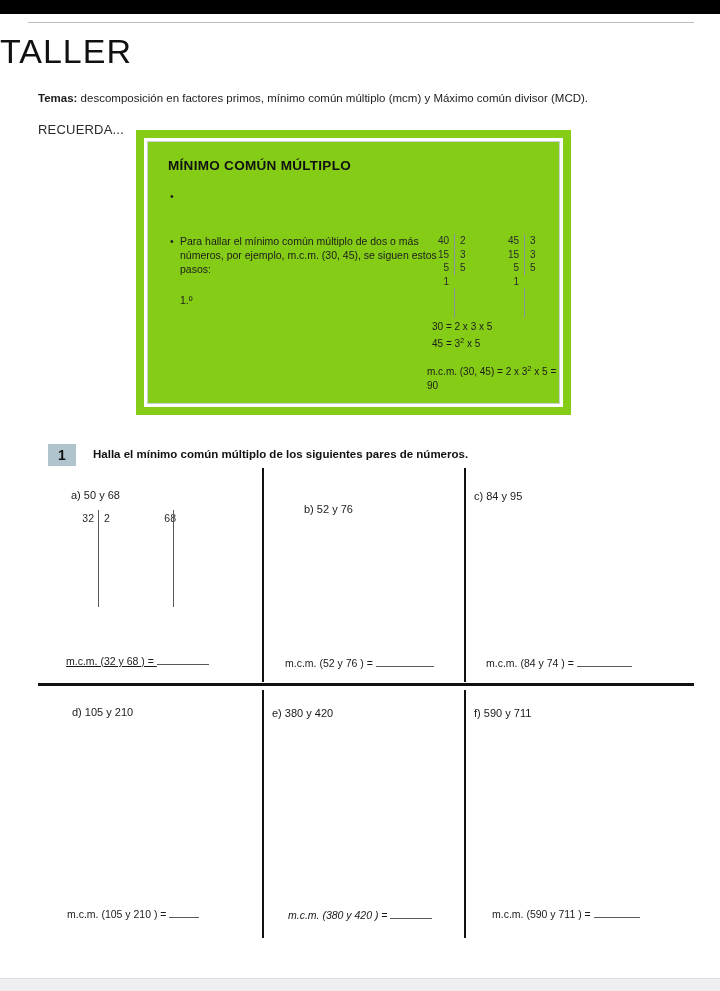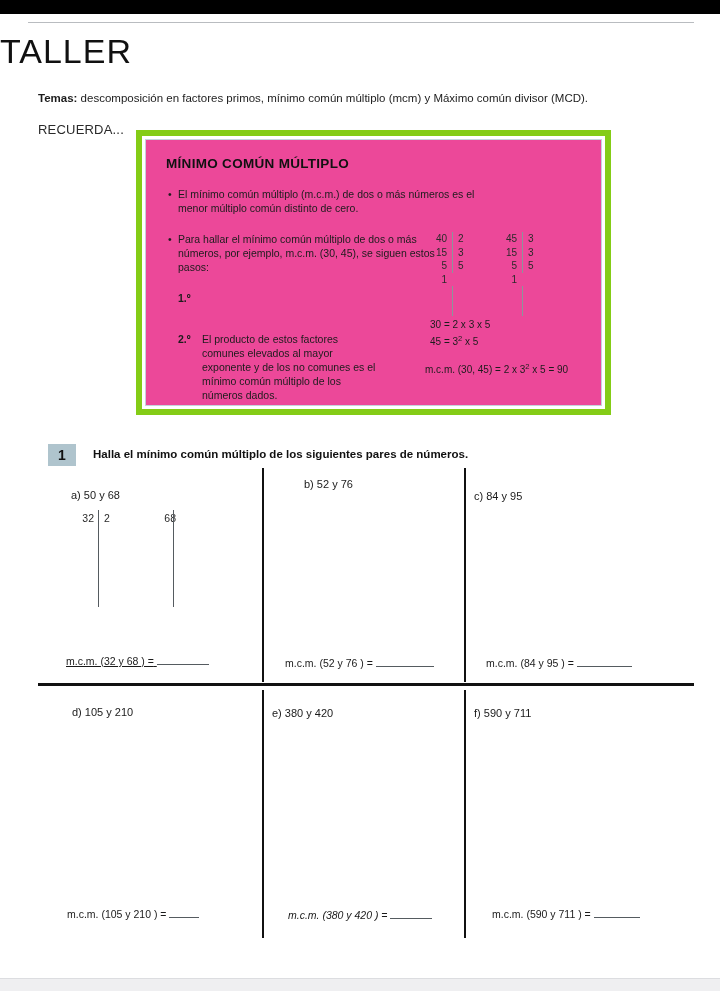--- a/index.html
+++ b/index.html
@@ -64,23 +64,23 @@
     left: 38px; top: 122px;
     font-size: 13px;
     color: #2a2a2a;
     letter-spacing: .2px;
   }
 
   
   .recall-box {
     position: absolute;
     left: 136px; top: 130px;
-    width: 475px; height: 285px;
-    background: #ec4899;
-    border: 6px solid #84cc16;
+    width: 435px; height: 285px;
+    background: #84cc16;
+    border: 8px solid #84cc16;
     box-sizing: border-box;
   }
   .recall-inner {
     position: absolute;
     left: 0; top: 0; right: 0; bottom: 0;
     border: 3px solid #ffffff;
     box-sizing: border-box;
   }
   .recall-inner2 {
     position: absolute;
@@ -112,21 +112,21 @@
   .b2 { left: 36px; top: 96px; width: 260px; }
 
   .step {
     position: absolute;
     font-size: 10.5px;
     line-height: 14px;
     color: #1c1c1c;
   }
   .step .num {
     position: absolute;
-    left: -24px; top: 0; font-weight: bold;
+    left: -24px; top: 0;
   }
   .s1 { left: 60px; top: 155px; width: 190px; }
   .s2 { left: 60px; top: 196px; width: 180px; }
 
   
   .ladder {
     position: absolute;
     font-size: 10px;
     line-height: 13.5px;
     color: #2a2a2a;
@@ -271,36 +271,31 @@
 
 <div class="recall-box">
   <div class="recall-inner">
     <div class="recall-inner2"></div>
   </div>
 
   <div class="recall-heading">MÍNIMO COMÚN MÚLTIPLO</div>
 
   <div class="bullet-row b1">
     <span class="dot">•</span>
-    <span>El mínimo común múltiplo (m.c.m.) de dos o más números es el menor múltiplo común distinto de cero.</span>
   </div>
 
   <div class="bullet-row b2">
     <span class="dot">•</span>
     <span>Para hallar el mínimo común múltiplo de dos o más números, por ejemplo, m.c.m. (30, 45), se siguen estos pasos:</span>
   </div>
 
   <div class="step s1">
     <span class="num">1.º</span>
   </div>
 
-  <div class="step s2">
-    <span class="num">2.º</span>
-    <span>El producto de estos factores comunes elevados al mayor exponente y de los no comunes es el mínimo común múltiplo de los números dados.</span>
-  </div>
 
   <div class="ladder ladder-a">
     <div>
       <span class="col-left">40</span><span class="col-right">2</span>
     </div>
     <div>
       <span class="col-left">15</span><span class="col-right">3</span>
     </div>
     <div>
       <span class="col-left">5</span><span class="col-right">5</span>
@@ -341,21 +336,21 @@
 <div class="v-div v-div-1"></div>
 <div class="v-div v-div-2"></div>
 <div class="h-div"></div>
 <div class="v-div v-div-3"></div>
 <div class="v-div v-div-4"></div>
 
 <div class="cell-label" style="left:71px; top:489px;">
   <span>a)</span>
   <span>50 y 68</span>
 </div>
-<div class="cell-label" style="left:272px; top:478px;padding-left:32px;">
+<div class="cell-label" style="left:272px; top:503px;padding-left:32px;">
   <span>b)</span>
   <span>52 y 76</span>
 </div>
 <div class="cell-label" style="left:474px; top:490px;">
   <span>c)</span>
   <span>84 y 95</span>
 </div>
 
 <div class="work-a">
   <span class="n1">32</span>
@@ -367,21 +362,21 @@
 
 <div class="ans-line" style="left:66px; top:655px;text-decoration:underline;">
   <span>m.c.m. (32 y 68 ) =</span>
   <span class="blank blank-60"></span>
 </div>
 <div class="ans-line" style="left:285px; top:657px;">
   <span>m.c.m. (52 y 76 ) =</span>
   <span class="blank blank-55"></span>
 </div>
 <div class="ans-line" style="left:486px; top:657px;">
-  <span>m.c.m. (84 y 95 ) =</span>
+  <span>m.c.m. (84 y 74 ) =</span>
   <span class="blank blank-50"></span>
 </div>
 
 <div class="cell-label" style="left:72px; top:706px;">
   <span>d)</span>
   <span>105 y 210</span>
 </div>
 <div class="cell-label" style="left:272px; top:707px;">
   <span>e)</span>
   <span>380 y 420</span>

